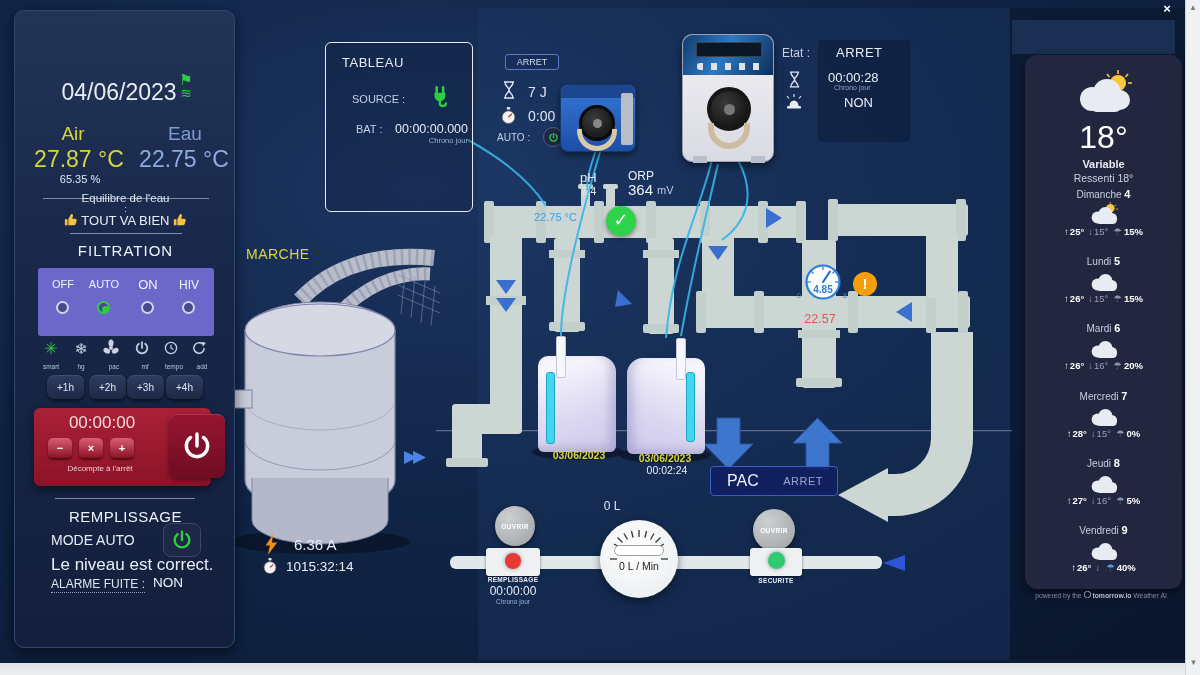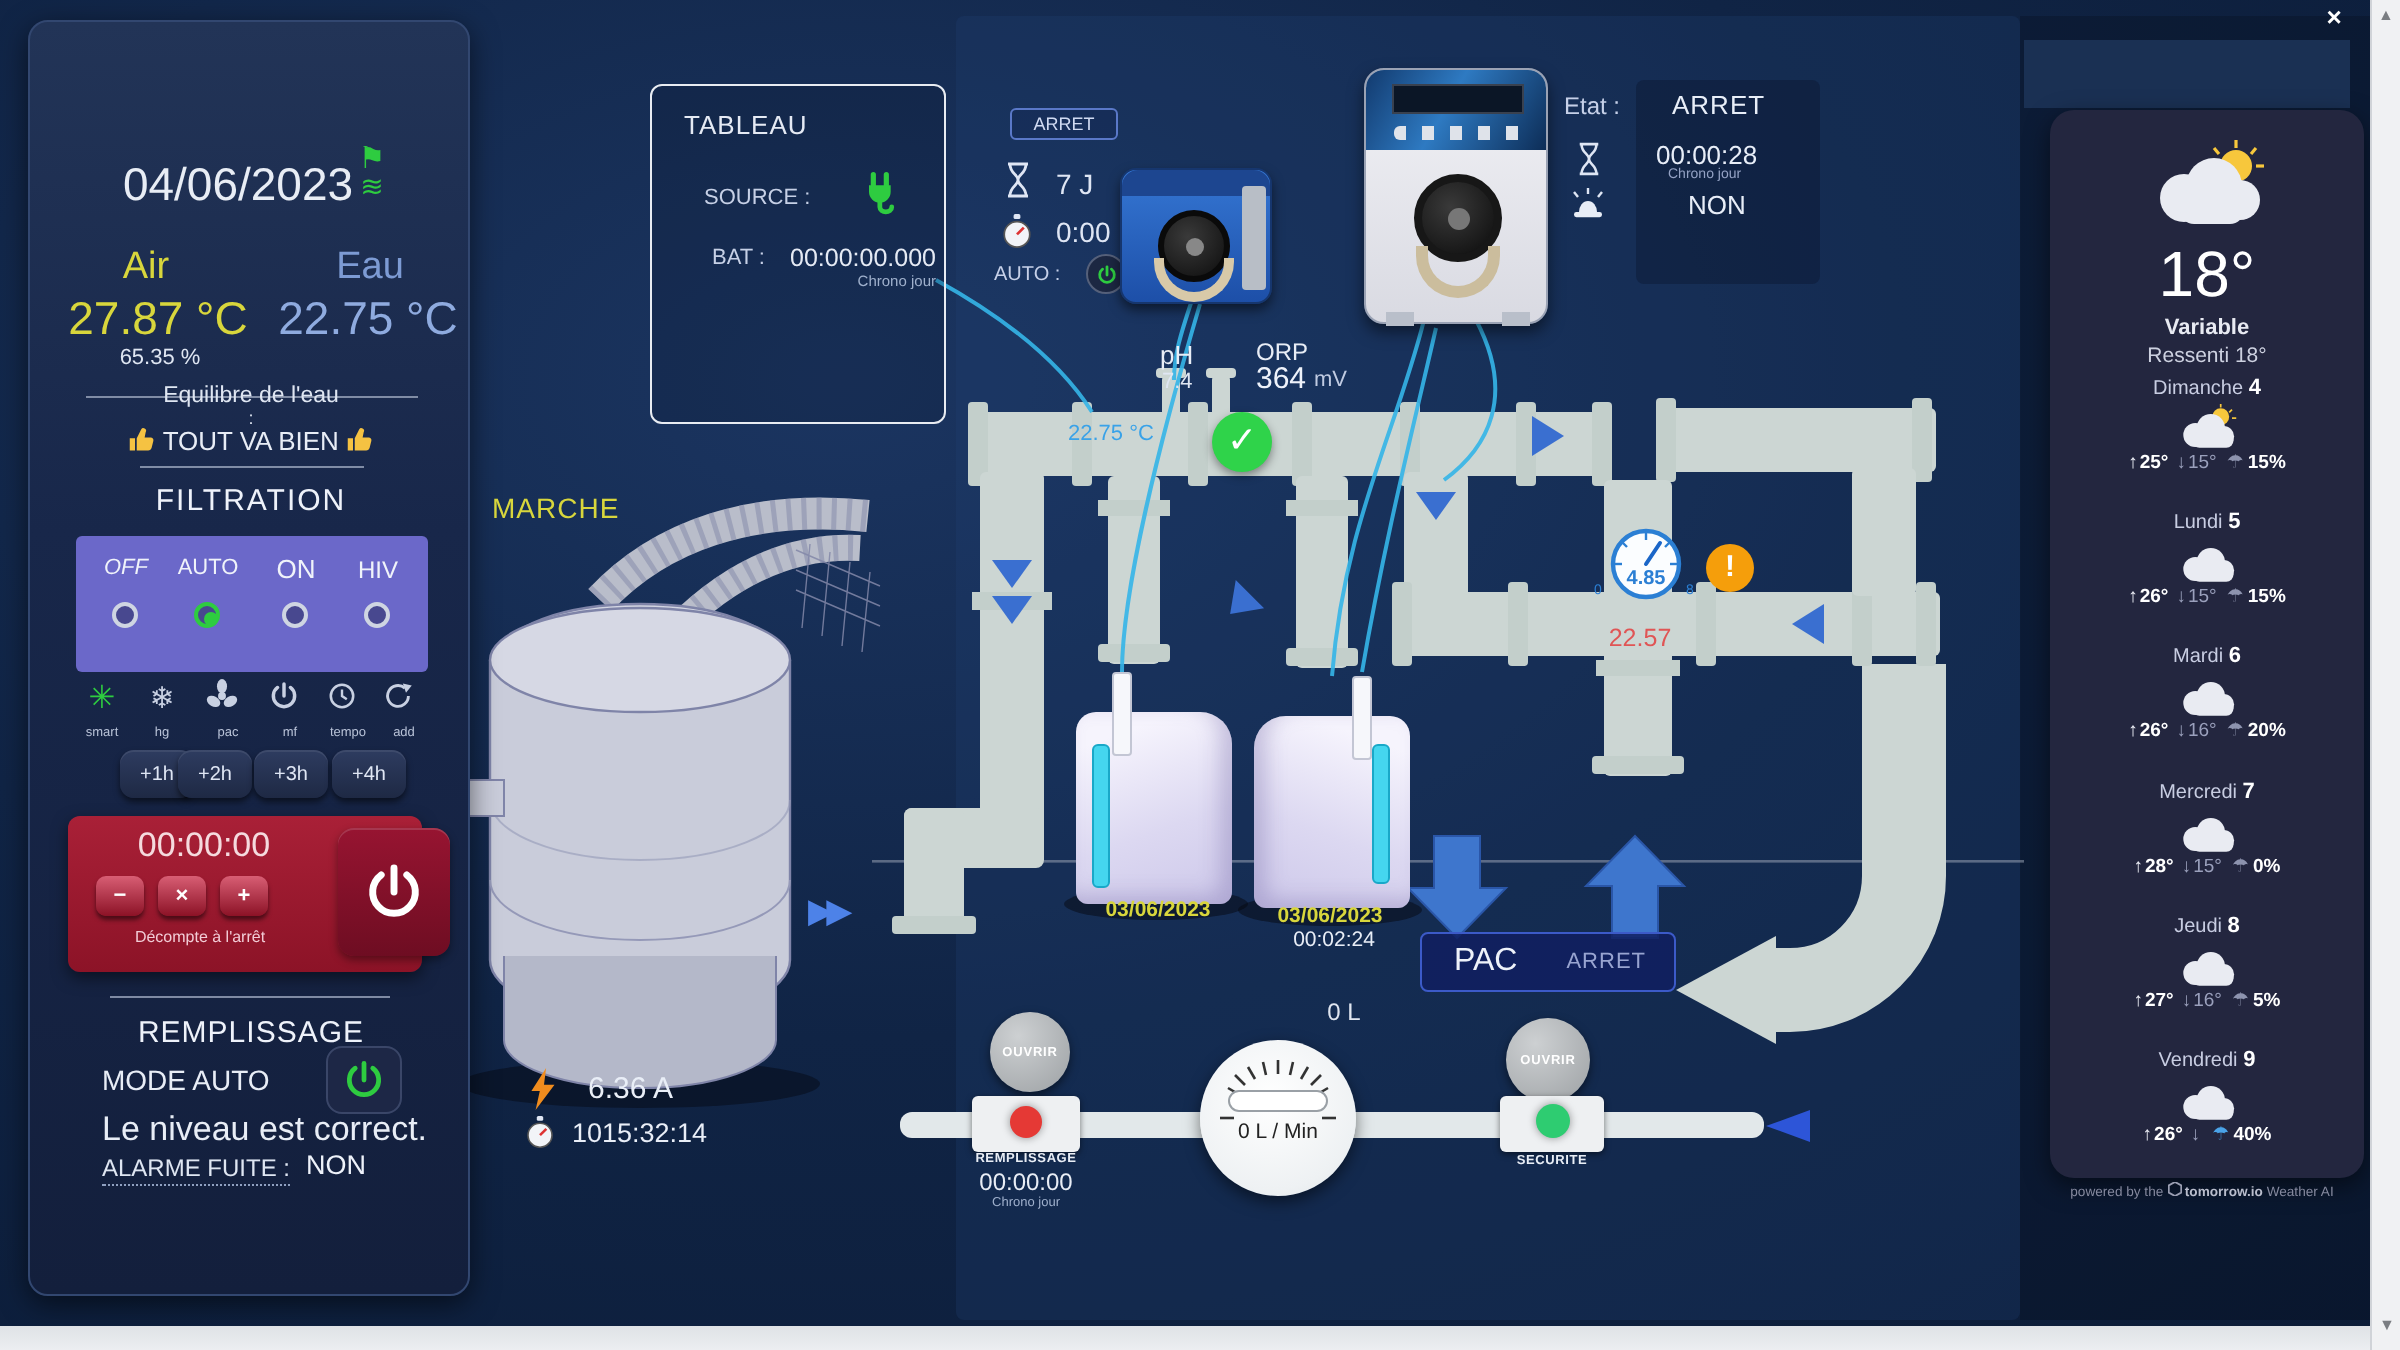--- a/index.html
+++ b/index.html
@@ -181,21 +181,21 @@
         </svg>
       <span>TOUT VA BIEN</span>
       <svg width="14" height="14" viewBox="0 0 16 16" style="vertical-align:-2px">
           <path d="M1 7h3v7H1z M5 14h6.5c1 0 1.8-.7 2-1.6l1-4A1.6 1.6 0 0 0 13 6.5H9.5l.6-3A1.4 1.4 0 0 0 7.5 2L5 7z" fill="#f5c242"></path>
         </svg>
     </div>
     <div class="hline" style="left:55px;top:222px;width:112px;"></div>
 
     <div class="abs ctr" style="left:0;top:231px;width:221px;font-size:15px;letter-spacing:1px;color:#eef2fa;">FILTRATION</div>
     <div class="abs" style="left:23px;top:257px;width:176px;height:68px;background:#6b68c9;border-radius:3px;">
-      <div class="abs ctr" style="left:8px;top:10px;width:34px;font-size:11px;color:#f0f3fa;font-style:italic;">OFF</div>
+      <div class="abs ctr" style="left:8px;top:10px;width:34px;font-size:11px;color:#f0f3fa;">OFF</div>
       <div class="abs ctr" style="left:49px;top:10px;width:34px;font-size:11px;color:#f0f3fa;">AUTO</div>
       <div class="abs ctr" style="left:93px;top:9px;width:34px;font-size:13px;color:#f0f3fa;">ON</div>
       <div class="abs ctr" style="left:134px;top:10px;width:34px;font-size:12px;color:#f0f3fa;">HIV</div>
       <div class="radio" style="left:18px;top:33px;"></div>
       <div class="radio sel" style="left:59px;top:33px;"></div>
       <div class="radio" style="left:103px;top:33px;"></div>
       <div class="radio" style="left:144px;top:33px;"></div>
     </div>
 
     <div class="abs" style="left:24px;top:328px;width:24px;height:20px;text-align:center;font-size:16px;color:#2ecc40;">✳</div>
@@ -226,21 +226,21 @@
           <polygon points="13,2.2 18.6,3.4 15,8" fill="#c8d0e2"></polygon>
         </svg>
     </div>
     <div class="flabel" style="left:21px;top:352px;">smart</div>
     <div class="flabel" style="left:51px;top:352px;">hg</div>
     <div class="flabel" style="left:84px;top:352px;">pac</div>
     <div class="flabel" style="left:115px;top:352px;">mf</div>
     <div class="flabel" style="left:144px;top:352px;">tempo</div>
     <div class="flabel" style="left:172px;top:352px;">add</div>
 
-    <div class="tbtn" style="left:45px;top:364px;">+1h</div>
+    <div class="tbtn" style="left:32px;top:364px;">+1h</div>
     <div class="tbtn" style="left:74px;top:364px;">+2h</div>
     <div class="tbtn" style="left:112px;top:364px;">+3h</div>
     <div class="tbtn" style="left:151px;top:364px;">+4h</div>
 
     <div class="abs" style="left:19px;top:397px;width:177px;height:78px;background:linear-gradient(#a92037,#8c1327);border-radius:6px;box-shadow:0 3px 8px rgba(0,0,0,.5);">
       <div class="abs ctr" style="left:8px;top:5px;width:120px;font-size:17px;color:#f5dade;">00:00:00</div>
       <div class="rbtn" style="left:14px;top:30px;">−</div>
       <div class="rbtn" style="left:45px;top:30px;">×</div>
       <div class="rbtn" style="left:76px;top:30px;">+</div>
       <div class="abs ctr" style="left:0;top:56px;width:132px;font-size:8px;color:#f2ccd6;">Décompte à l'arrêt</div>
@@ -408,21 +408,21 @@
   </div>
   <div class="abs" style="left:286px;top:559px;font-size:13.5px;color:#e9eef7;">1015:32:14</div>
 
   <div class="valve-btn" style="left:495px;top:506px;width:40px;height:40px;">OUVRIR</div>
   <div class="valve-body" style="left:486px;top:548px;width:54px;height:28px;"></div>
   <div class="dot" style="left:505px;top:553px;width:16px;height:16px;background:#e53935;box-shadow:0 0 4px rgba(0,0,0,.4);"></div>
   <div class="abs ctr" style="left:480px;top:576px;width:66px;font-size:6.5px;font-weight:bold;color:#e8edf5;letter-spacing:.3px;">REMPLISSAGE</div>
   <div class="abs ctr" style="left:480px;top:584px;width:66px;font-size:12px;color:#e8edf5;">00:00:00</div>
   <div class="abs ctr" style="left:480px;top:598px;width:66px;font-size:6.5px;color:#9fb0cc;">Chrono jour</div>
 
-  <div class="abs ctr" style="left:650px;top:499px;width:44px;font-size:12px;color:#dfe5f0;">0 L</div>
+  <div class="abs ctr" style="left:590px;top:499px;width:44px;font-size:12px;color:#dfe5f0;">0 L</div>
   <div class="abs" style="left:600px;top:520px;width:78px;height:78px;border-radius:50%;background:radial-gradient(circle at 45% 38%,#ffffff,#eef1f3 70%,#dfe3e6);box-shadow:0 3px 8px rgba(0,0,0,.5);">
     <svg width="78" height="78" viewBox="0 0 78 78" style="position:absolute;left:0;top:0;">
       <g stroke="#333" stroke-width="1.3">
         <line x1="10" y1="39" x2="17" y2="39"></line>
           <line x1="61" y1="39" x2="68" y2="39"></line>
         <line x1="14" y1="24" x2="20" y2="27.5"></line>
           <line x1="58" y1="27.5" x2="64" y2="24"></line>
         <line x1="24" y1="13.5" x2="27.5" y2="19.5"></line>
           <line x1="50.5" y1="19.5" x2="54" y2="13.5"></line>
         <line x1="39" y1="10" x2="39" y2="17"></line>

